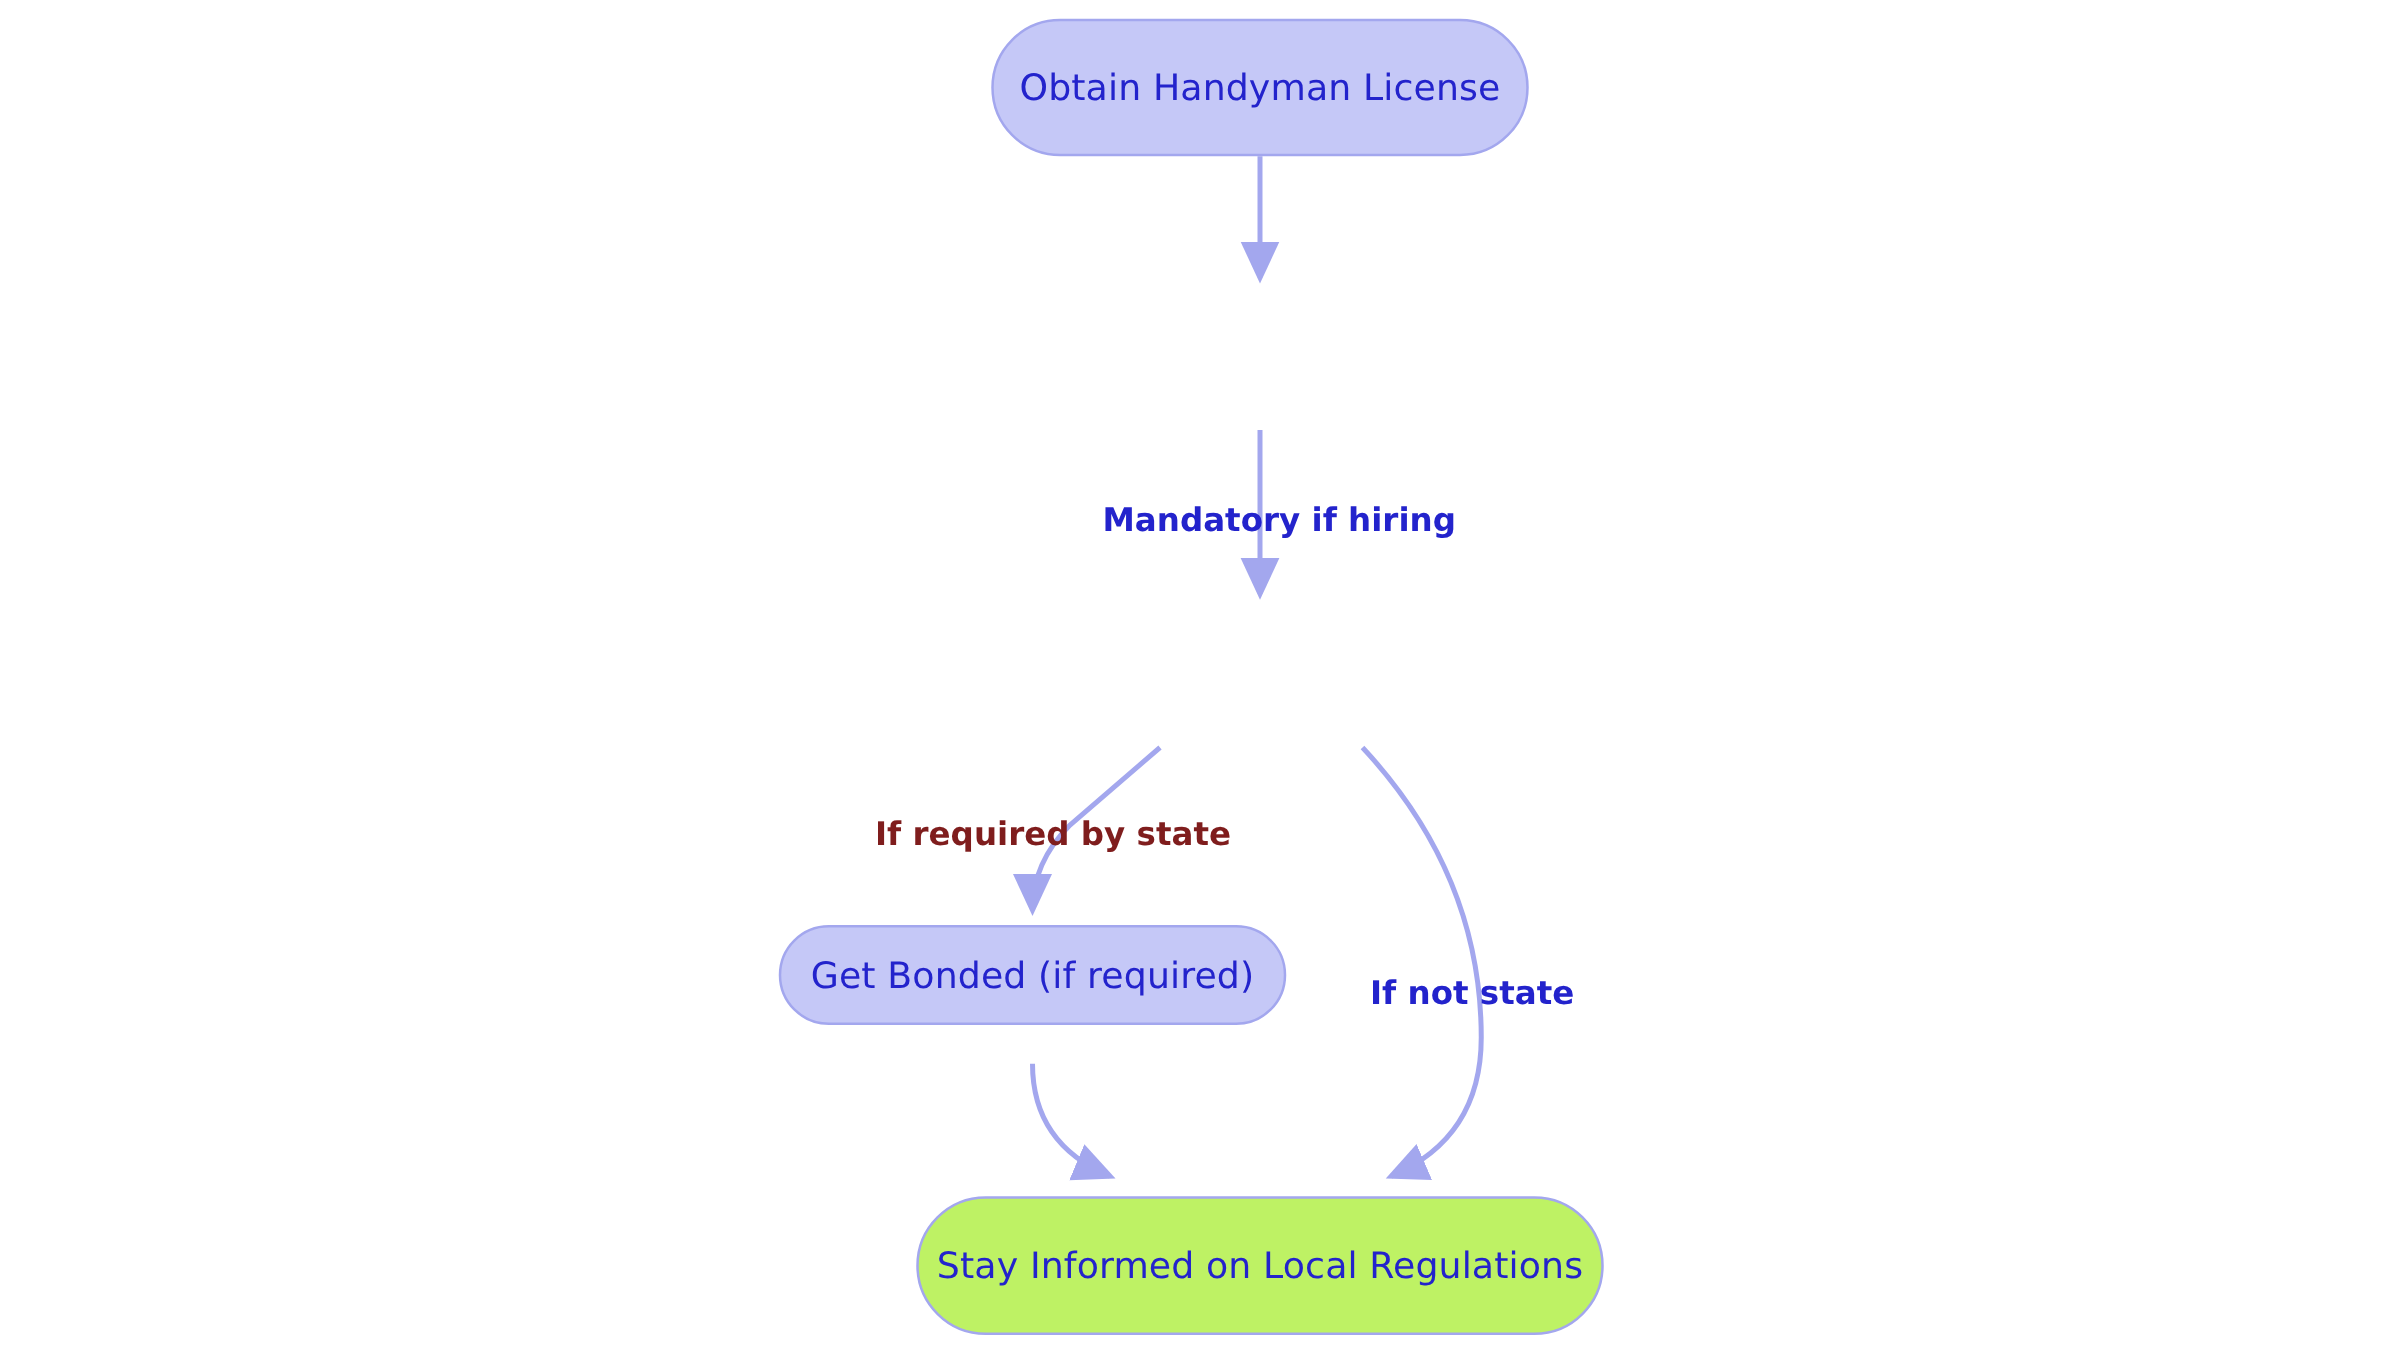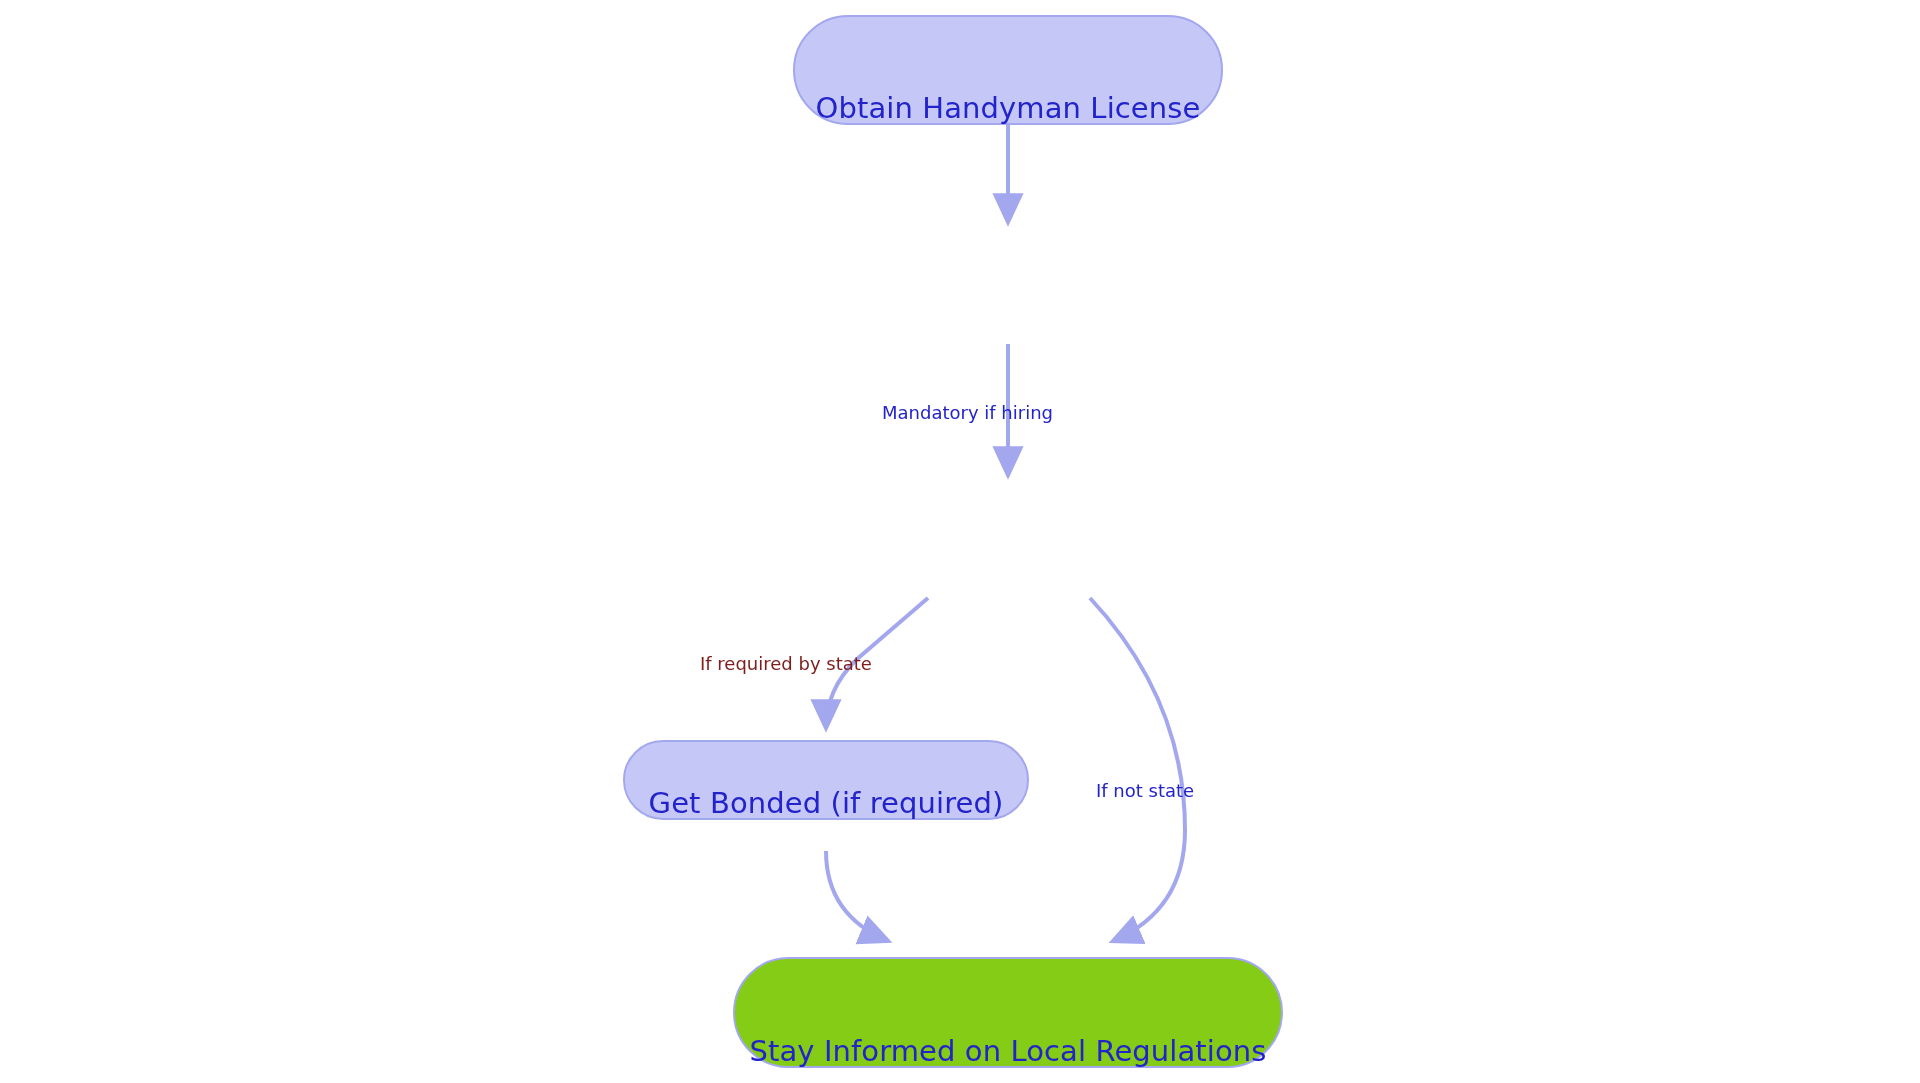--- a/index.html
+++ b/index.html
@@ -25,41 +25,41 @@
     left: 0;
     top: 0;
     width: 1920px;
     height: 1083px;
     pointer-events: none;
   }
   .node {
     position: absolute;
     box-sizing: border-box;
     display: flex;
-    align-items: flex-end;
+    align-items: center;
     justify-content: center;
     background: #c5c8f7;
     border: 2px solid #a3a7ee;
     border-radius: 60px;
     color: #2323cc;
     font-size: 29px;
     font-weight: 400;
     letter-spacing: 0.1px;
     white-space: nowrap;
     text-align: center;
   }
   .node-label {
     pointer-events: none;
     line-height: 1;
   }
   .edge-label {
     position: absolute;
     color: #2323cc;
-    font-size: 18px;
-    font-weight: 400;
+    font-size: 26px;
+    font-weight: 700;
     white-space: nowrap;
     background: transparent;
     line-height: 1;
   }
 </style>
 </head>
 <body>
 
 <div id="flow-root" style="background: rgb(255, 255, 255);">
 
@@ -87,17 +87,17 @@
   <div class="node" style="left: 793px; top: 15px; width: 430px; height: 110px; background: rgb(197, 200, 247); border-color: rgb(163, 167, 238); color: rgb(35, 35, 204);">
     <span class="node-label">Obtain Handyman License</span>
   </div>
 
 
 
   <div class="node" style="left: 623px; top: 740px; width: 406px; height: 80px; background: rgb(197, 200, 247); border-color: rgb(163, 167, 238); color: rgb(35, 35, 204);">
     <span class="node-label">Get Bonded (if required)</span>
   </div>
 
-  <div class="node" style="left: 733px; top: 957px; width: 550px; height: 111px; background: #84cc16; border-color: rgb(163, 167, 238); color: rgb(35, 35, 204);">
+  <div class="node" style="left: 733px; top: 957px; width: 550px; height: 111px; background: #bef264; border-color: rgb(163, 167, 238); color: rgb(35, 35, 204);">
     <span class="node-label">Stay Informed on Local Regulations</span>
   </div>
 
 </div>
 
 </body></html>

